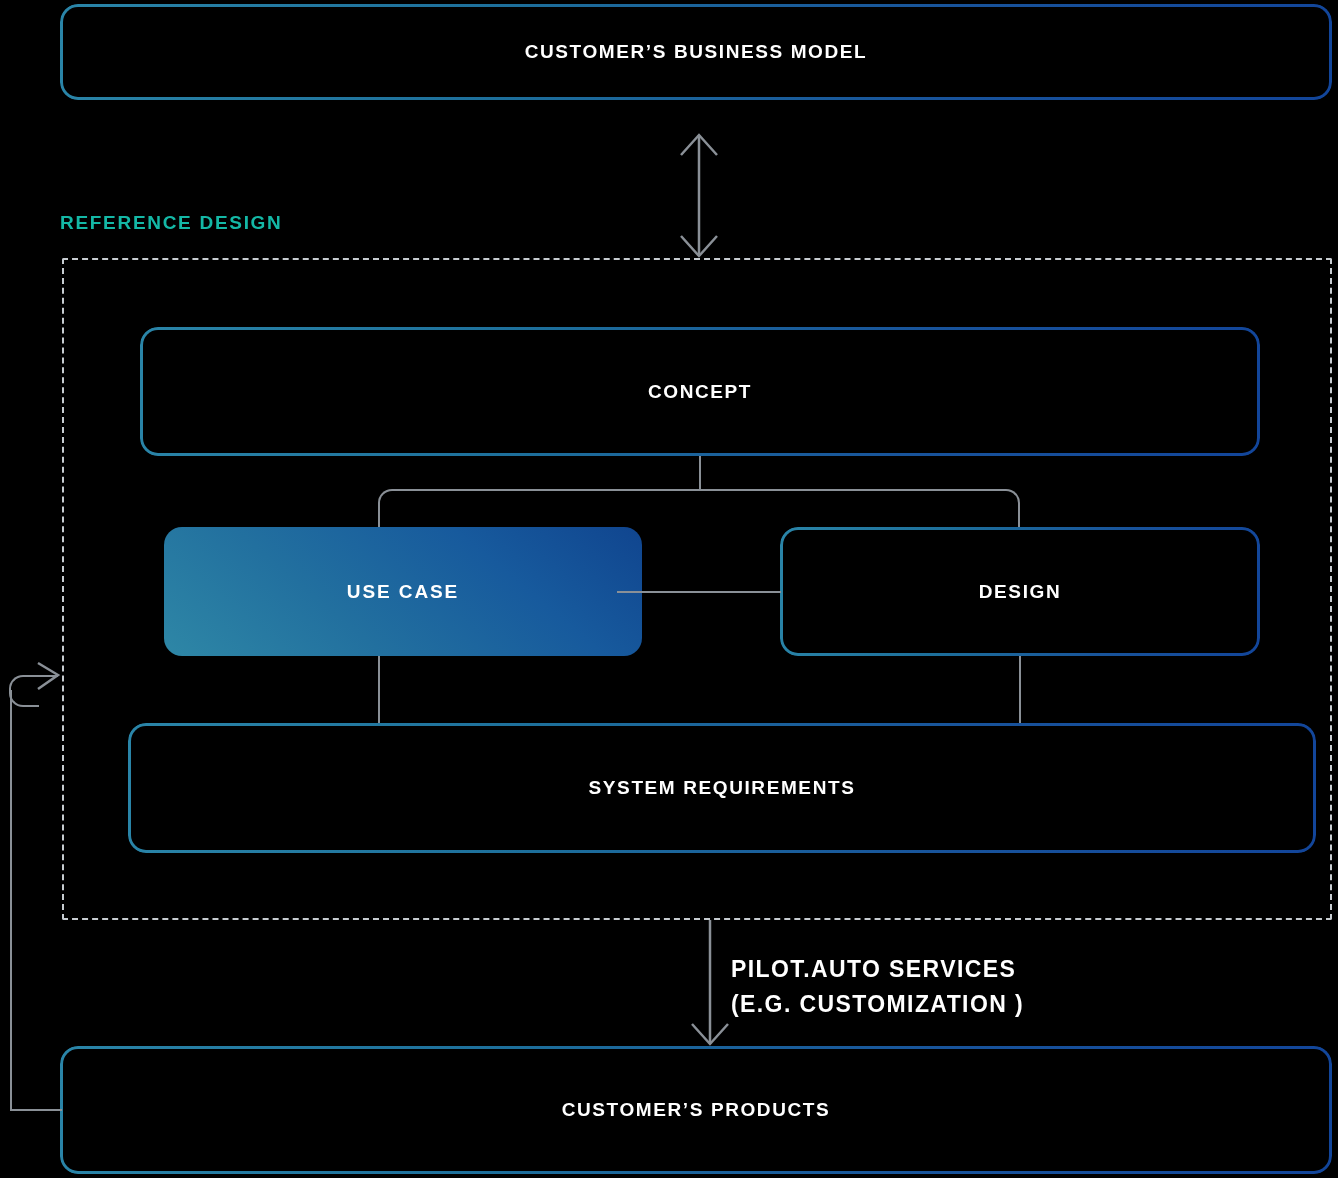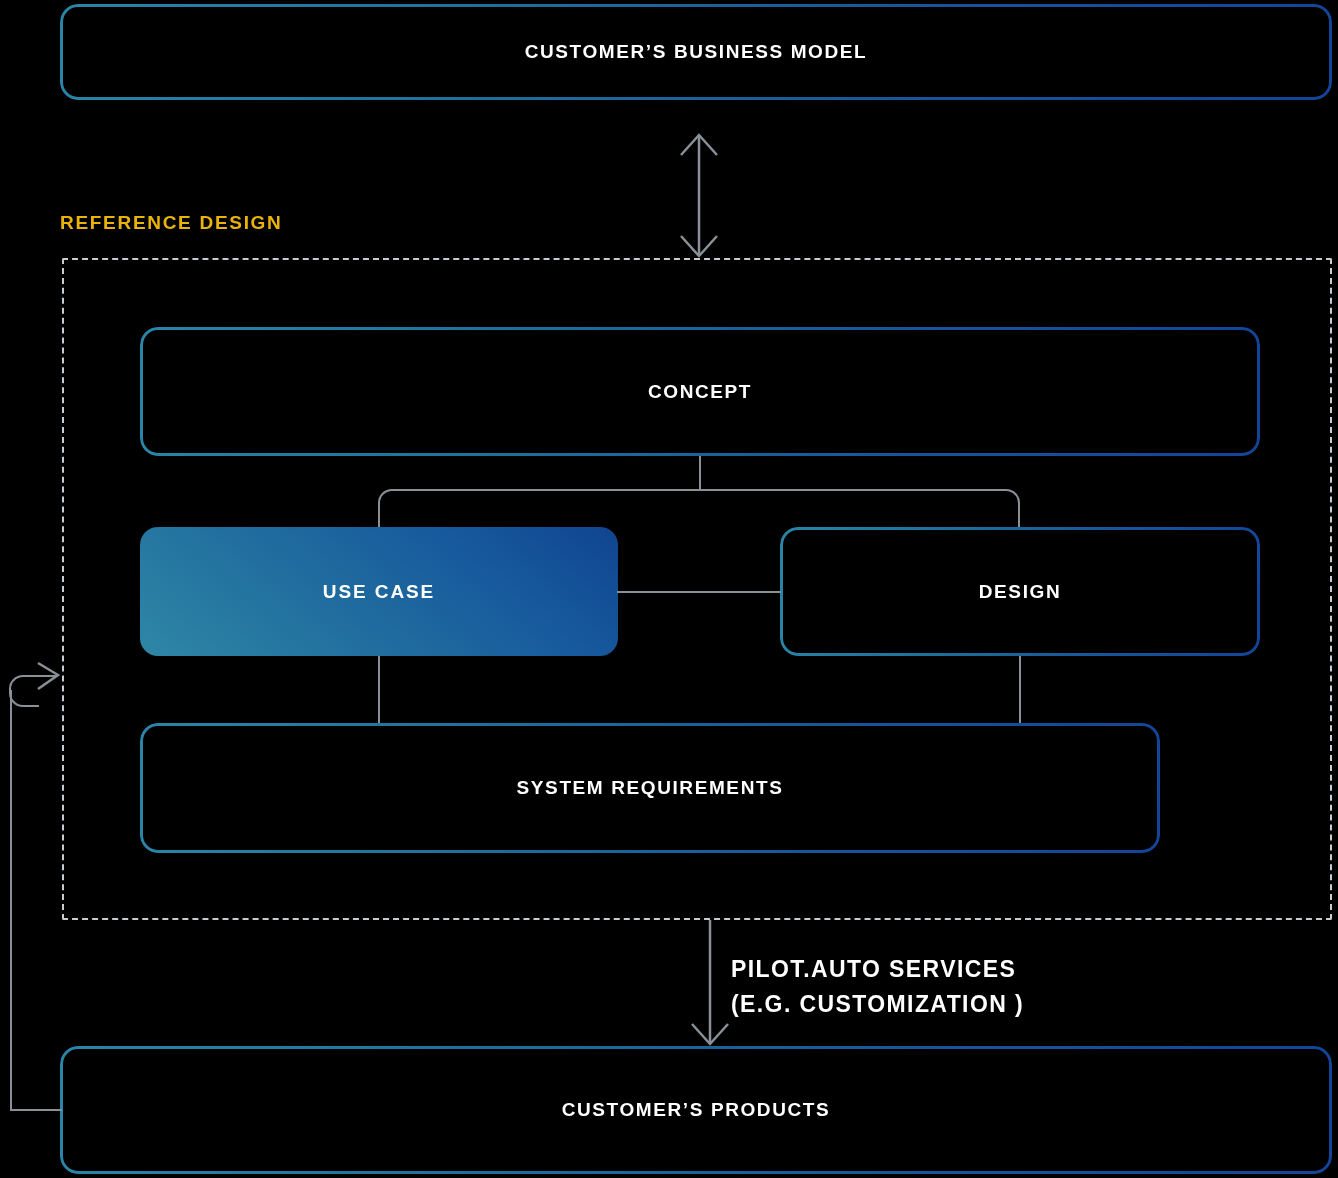--- a/index.html
+++ b/index.html
@@ -60,34 +60,35 @@
 
   
   .fbox {
     position: absolute;
     border-radius: 18px;
     box-sizing: border-box;
     display: flex;
     align-items: center;
     justify-content: center;
     background: linear-gradient(40deg, #2e87a6 0%, #22709f 35%, #175a9d 70%, #10458f 100%);
+    margin-left: 24px;
   }
   .fbox .boxlabel { letter-spacing: 1.9px; }
 
   
   #refdesign-box {
     position: absolute;
     border: 2px dashed #c7ccd1;
     box-sizing: border-box;
     border-radius: 2px;
     background: transparent;
   }
   #refdesign-label {
     position: absolute;
-    color: #eab308;
+    color: #14b8a6;
     font-weight: bold;
     font-size: 19px;
     letter-spacing: 1.7px;
     white-space: nowrap;
   }
 
   
   .conn {
     position: absolute;
     background: #8a9097;
@@ -160,21 +161,21 @@
   <div class="obox" id="box-feature" style="left:780px; top:527px; width:480px; height:129px;">
     <span class="boxlabel">DESIGN</span>
   </div>
 
   <div class="conn conn-h" style="left:617px; top:591px; width:164px;"></div>
 
   <div class="conn conn-v" style="left:378px; top:656px; height:68px;"></div>
 
   <div class="conn conn-v" style="left:1019px; top:656px; height:68px;"></div>
 
-  <div class="obox" id="box-system-requirements" style="left:140px; top:723px; width:1020px; height:130px;">
+  <div class="obox" id="box-system-requirements" style="left:128px; top:723px; width:1188px; height:130px;">
     <span class="boxlabel">SYSTEM REQUIREMENTS</span>
   </div>
 
   <div id="pilot-caption" style="left:731px; top:952px;">
     <div>PILOT.AUTO SERVICES</div>
     <div>(E.G. CUSTOMIZATION )</div>
   </div>
 
   <div class="obox" id="box-customer-products" style="left:60px; top:1046px; width:1272px; height:128px;">
     <span class="boxlabel">CUSTOMER’S PRODUCTS</span>

